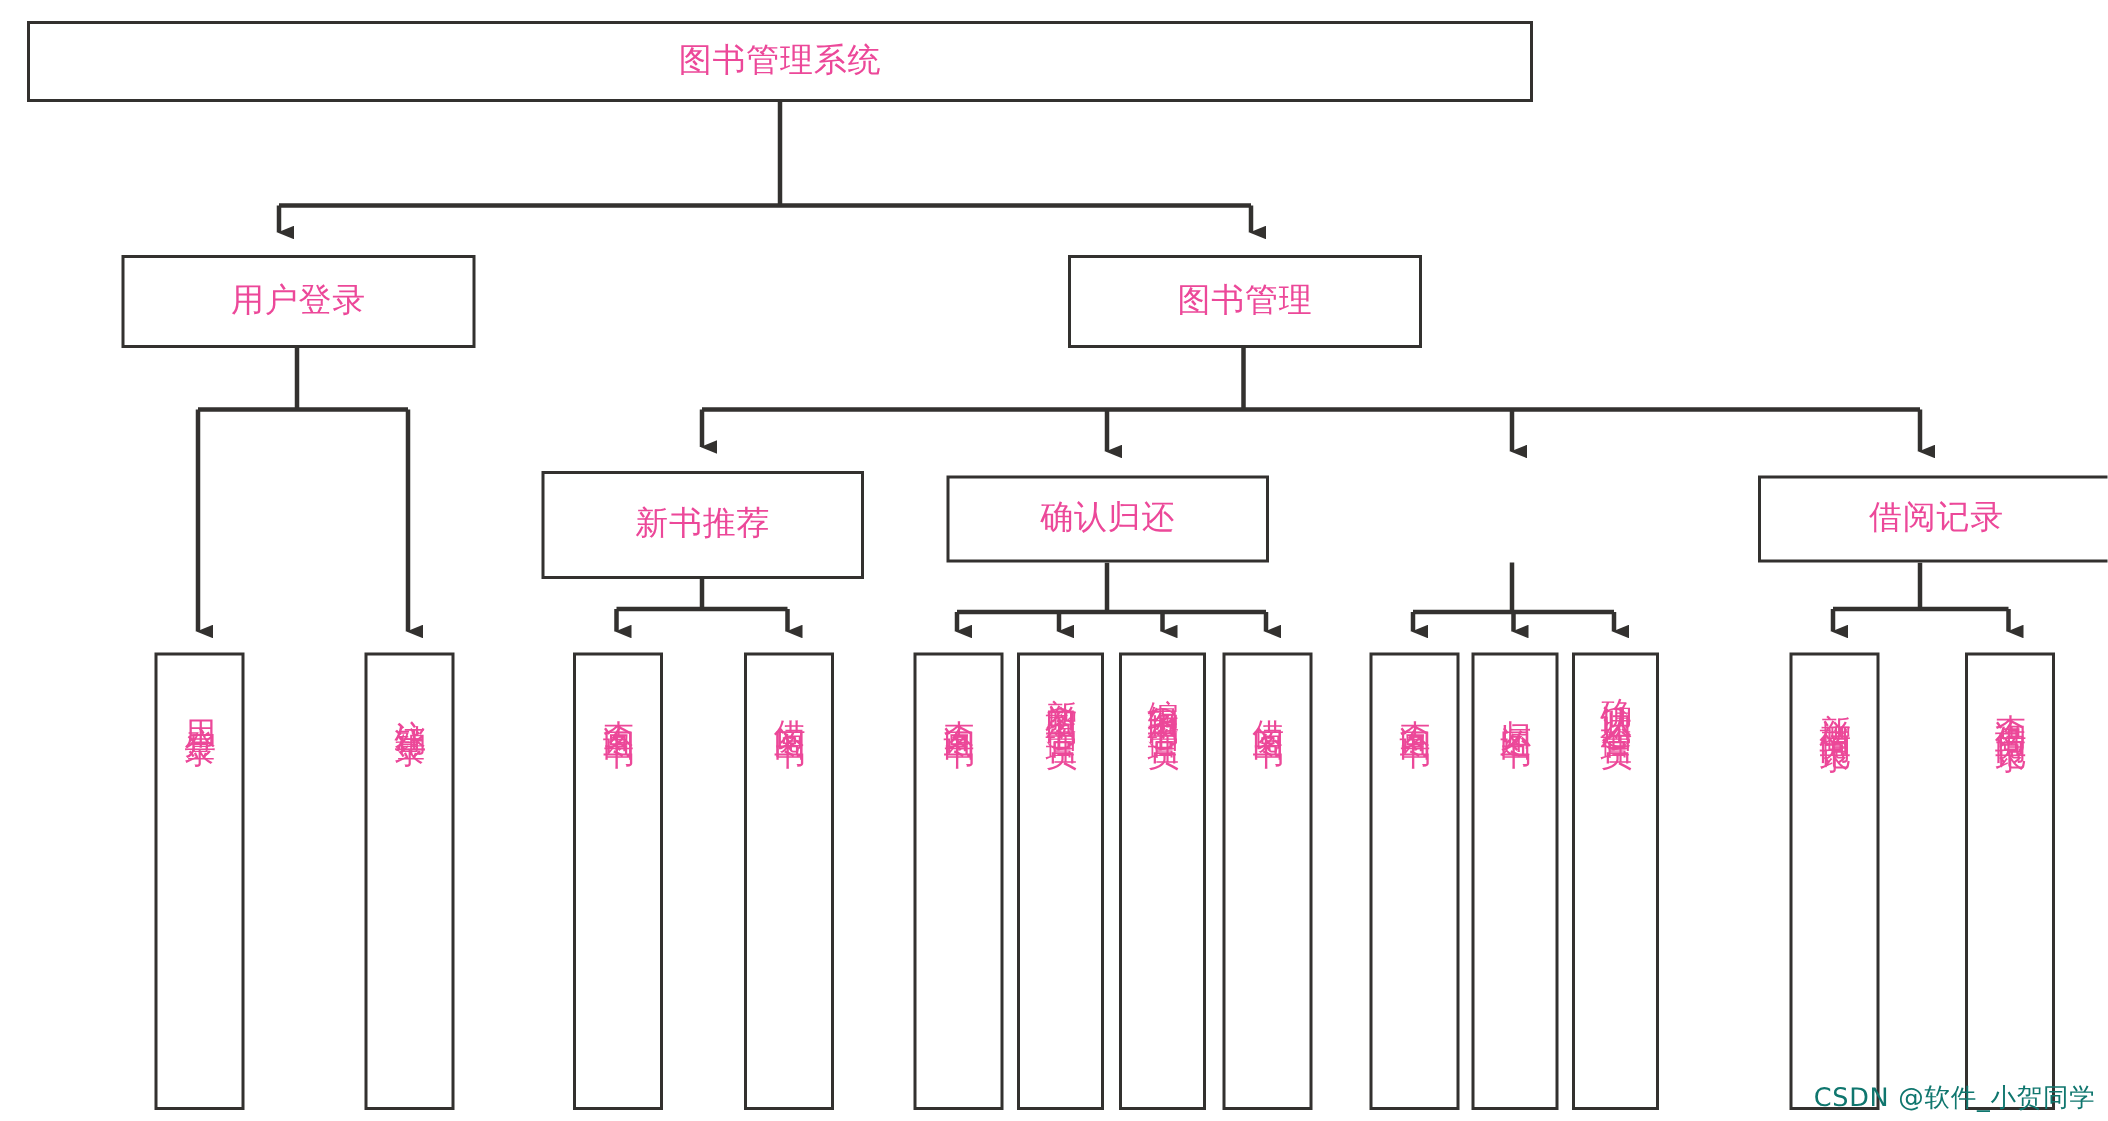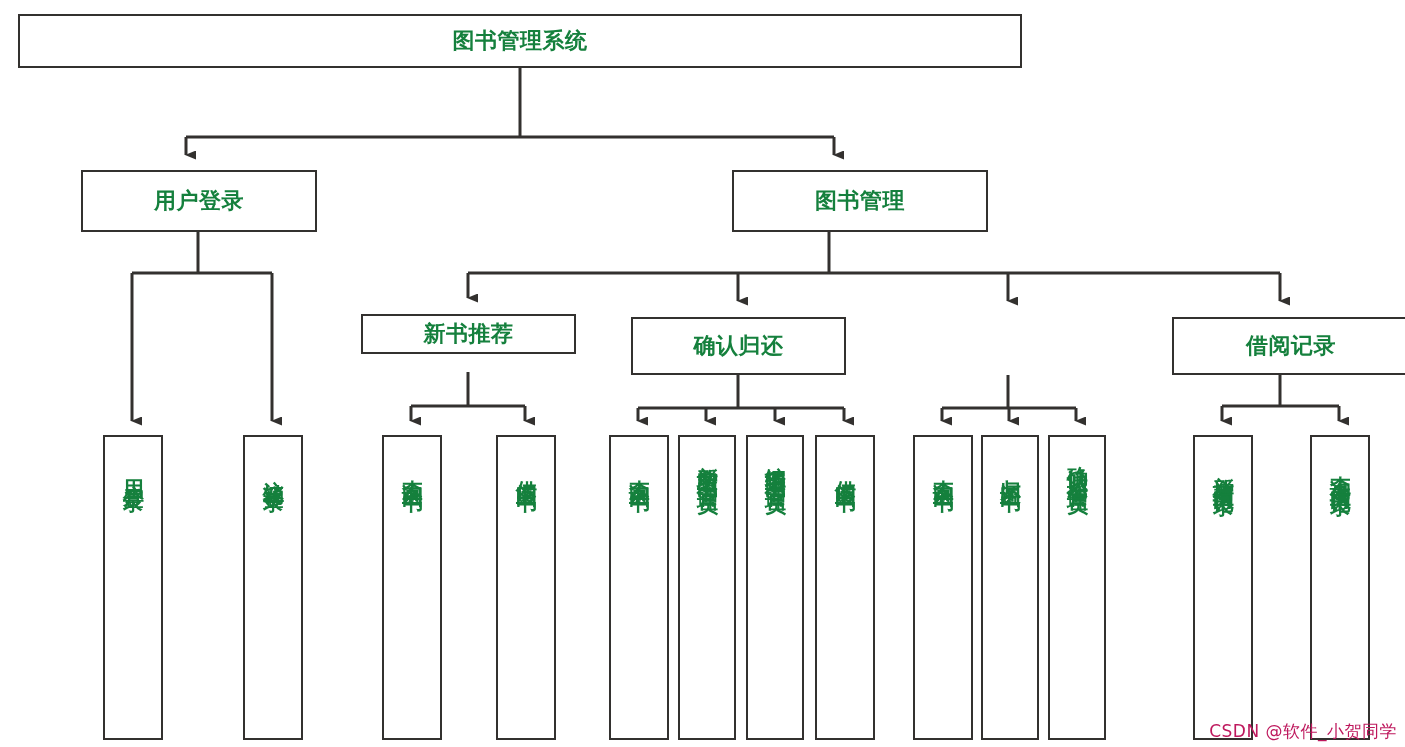--- a/index.html
+++ b/index.html
@@ -35,22 +35,21 @@
     display: flex;
     align-items: center;
     justify-content: center;
     color: #1a1a1a;
   }
   .node-label {
     font-size: 22px;
     line-height: 1.15;
     letter-spacing: 0.5px;
     white-space: nowrap;
-    color: #15803d;
-    font-weight: bold;
+    color: #ec4899;
   }
   .node-box.horizontal .node-label {
     writing-mode: horizontal-tb;
   }
   .node-box.vertical {
     align-items: flex-start;
     padding-top: 26px;
   }
   .node-box.vertical .node-label {
     writing-mode: vertical-rl;
@@ -58,21 +57,21 @@
     font-size: 21px;
     letter-spacing: 4px;
     line-height: 1;
     white-space: nowrap;
   }
   .watermark {
     position: absolute;
     right: 8px;
     bottom: 4px;
     font-size: 17px;
-    color: #be185d;
+    color: #0f766e;
     letter-spacing: 0.5px;
     white-space: nowrap;
     pointer-events: none;
   }
 </style>
 </head>
 <body>
 
 <div id="diagram-root">
 
@@ -126,25 +125,25 @@
     </g>
   </svg>
 
   <div class="node-box horizontal" style="left:18px; top:14px; width:1004px; height:54px;">
     <span class="node-label">图书管理系统</span>
   </div>
 
   <div class="node-box horizontal" style="left:81px; top:170px; width:236px; height:62px;">
     <span class="node-label">用户登录</span>
   </div>
-  <div class="node-box horizontal" style="left:712px; top:170px; width:256px; height:62px;margin-left:20px;">
+  <div class="node-box horizontal" style="left:712px; top:170px; width:236px; height:62px;">
     <span class="node-label">图书管理</span>
   </div>
 
-  <div class="node-box horizontal" style="left:361px; top:314px; width:215px; height:40px;">
+  <div class="node-box horizontal" style="left:361px; top:314px; width:215px; height:72px;">
     <span class="node-label">新书推荐</span>
   </div>
   <div class="node-box horizontal" style="left:631px; top:317px; width:215px; height:58px;">
     <span class="node-label">确认归还</span>
   </div>
   <div class="node-box horizontal" style="left:1172px; top:317px; width:238px; height:58px;">
     <span class="node-label">借阅记录</span>
   </div>
 
   <div class="node-box vertical" style="left:103px; top:435px; width:60px; height:305px;">

